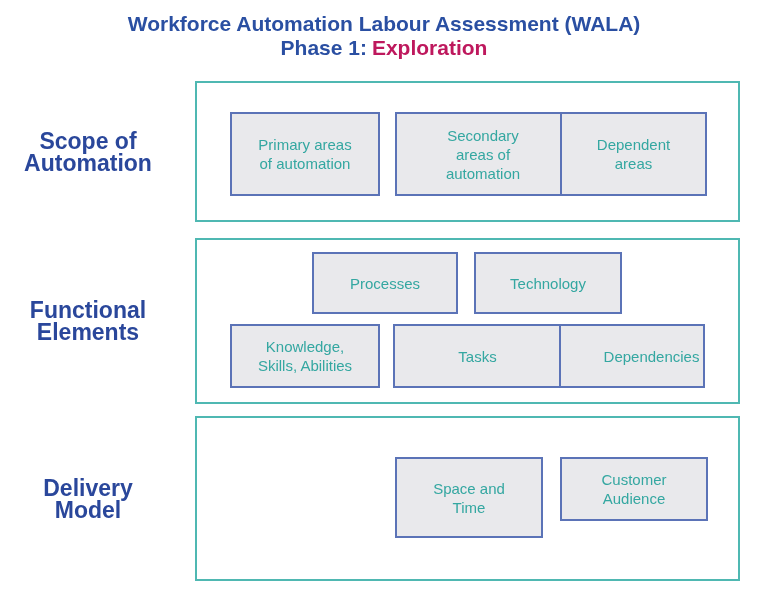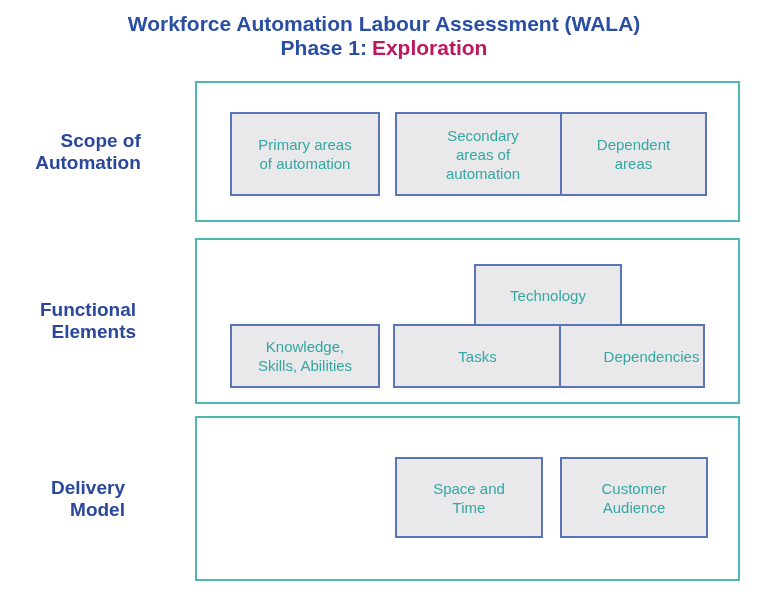--- a/index.html
+++ b/index.html
@@ -34,23 +34,23 @@
   .sec1 { top: 81px;  height: 141px; }
   .sec2 { top: 238px; height: 166px; }
   .sec3 { top: 416px; height: 165px; }
   .slabel {
     position: absolute;
     left: 0;
     width: 176px;
     display: flex;
     align-items: center;
     justify-content: center;
-    text-align: right;
+    text-align: center;
     font-weight: bold;
-    font-size: 19px;
+    font-size: 23px;
     line-height: 22px;
     color: #2a479b;
     white-space: pre-line;
   }
   .slabel1 { top: 81px;  height: 141px; }
   .slabel2 { top: 238px; height: 166px; }
   .slabel3 { top: 416px; height: 165px; }
   .box {
     position: absolute;
     background: #e9e9ec;
@@ -64,28 +64,28 @@
     font-size: 15px;
     line-height: 19px;
     white-space: pre-line;
   }
   
   .b-primary    { left: 33px;  top: 29px; width: 150px; height: 84px; }
   .b-secondary  { left: 198px; top: 29px; width: 176px; height: 84px; }
   .b-dependent  { left: 363px; top: 29px; width: 147px; height: 84px; }
   
   .b-processes    { left: 115px; top: 12px; width: 146px; height: 62px; }
-  .b-technology   { left: 277px; top: 24px; width: 148px; height: 62px; }
+  .b-technology   { left: 277px; top: 12px; width: 148px; height: 62px; }
   .b-knowledge    { left: 33px;  top: 84px; width: 150px; height: 64px; }
   .b-tasks        { left: 196px; top: 84px; width: 169px; height: 64px; }
   .b-dependencies { left: 362px; top: 84px; width: 146px; height: 64px; padding-left: 39px; }
   
   .b-centralization { left: 33px;  top: 39px; width: 150px; height: 81px; }
   .b-spacetime      { left: 198px; top: 39px; width: 148px; height: 81px; }
-  .b-customer       { left: 363px; top: 39px; width: 148px; height: 81px; }
+  .b-customer       { left: 363px; top: 39px; width: 148px; height: 64px; }
 </style>
 </head>
 <body>
 
 <div class="canvas">
 
   <div class="title-wrap">
     <div>Workforce Automation Labour Assessment (WALA)</div>
     <div><span>Phase 1:</span><span class="phase-name">Exploration</span></div>
   </div>
@@ -101,20 +101,21 @@
     <div class="box b-primary">Primary areas
 of automation</div>
     <div class="box b-secondary">Secondary
 areas of
 automation</div>
     <div class="box b-dependent">Dependent
 areas</div>
   </div>
 
   <div class="section sec2">
+    <div class="box b-processes">Processes</div>
     <div class="box b-technology">Technology</div>
     <div class="box b-knowledge">Knowledge,
 Skills, Abilities</div>
     <div class="box b-tasks">Tasks</div>
     <div class="box b-dependencies">Dependencies</div>
   </div>
 
   <div class="section sec3">
     <div class="box b-spacetime">Space and
 Time</div>

